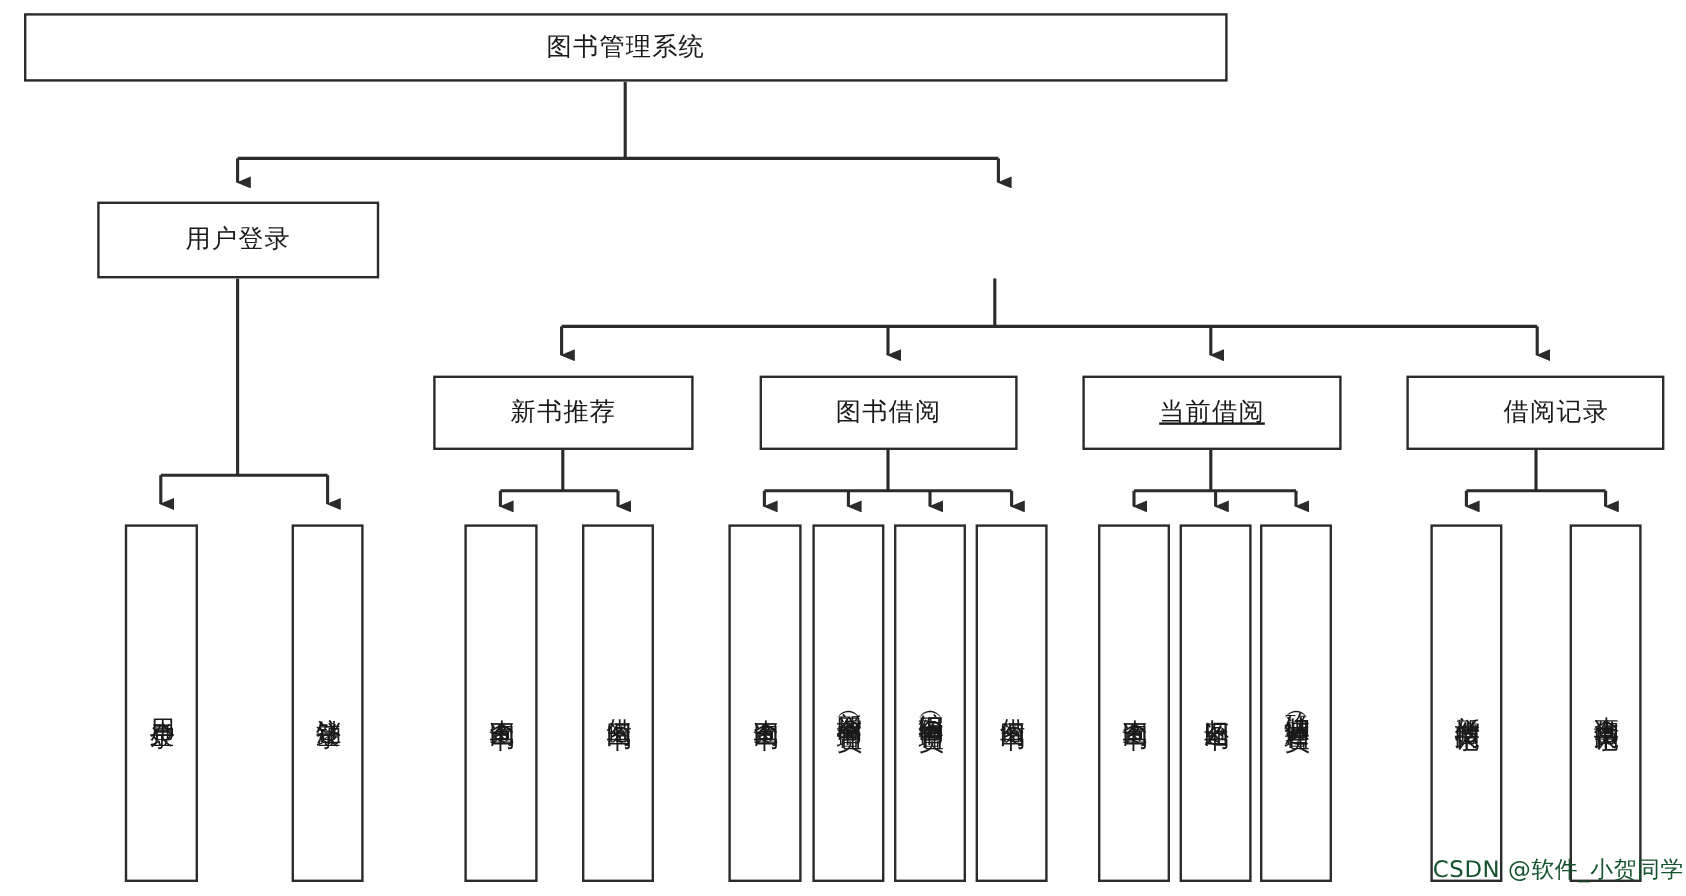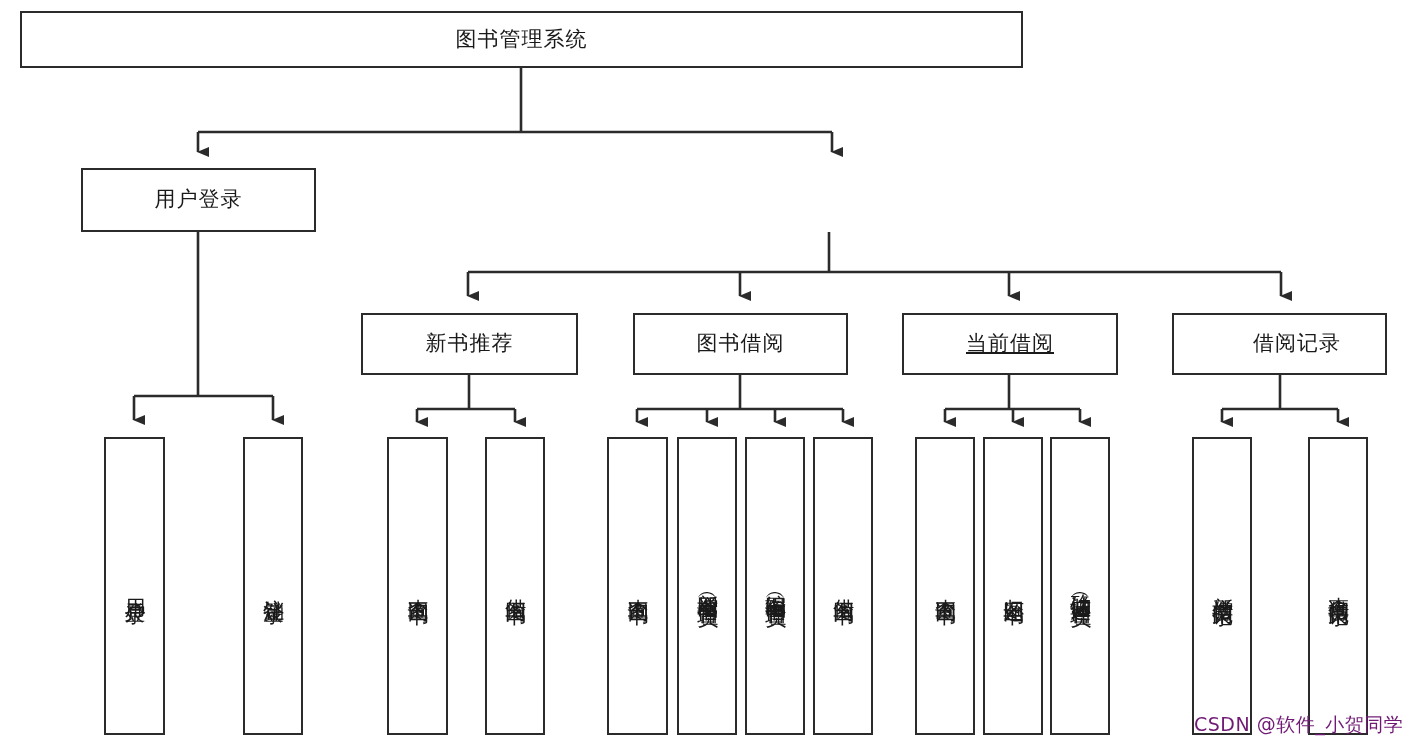--- a/index.html
+++ b/index.html
@@ -49,21 +49,21 @@
     padding: 2px 0;
   }
   .node.vert .txt {
     writing-mode: vertical-rl;
     text-orientation: upright;
     display: block;
   }
   .watermark {
     position: absolute;
     font-size: 19px;
-    color: #701a75;
+    color: #14532d;
     white-space: nowrap;
     letter-spacing: 0.5px;
     pointer-events: none;
   }
 </style>
 </head>
 <body>
 
 <div id="canvas">
 

